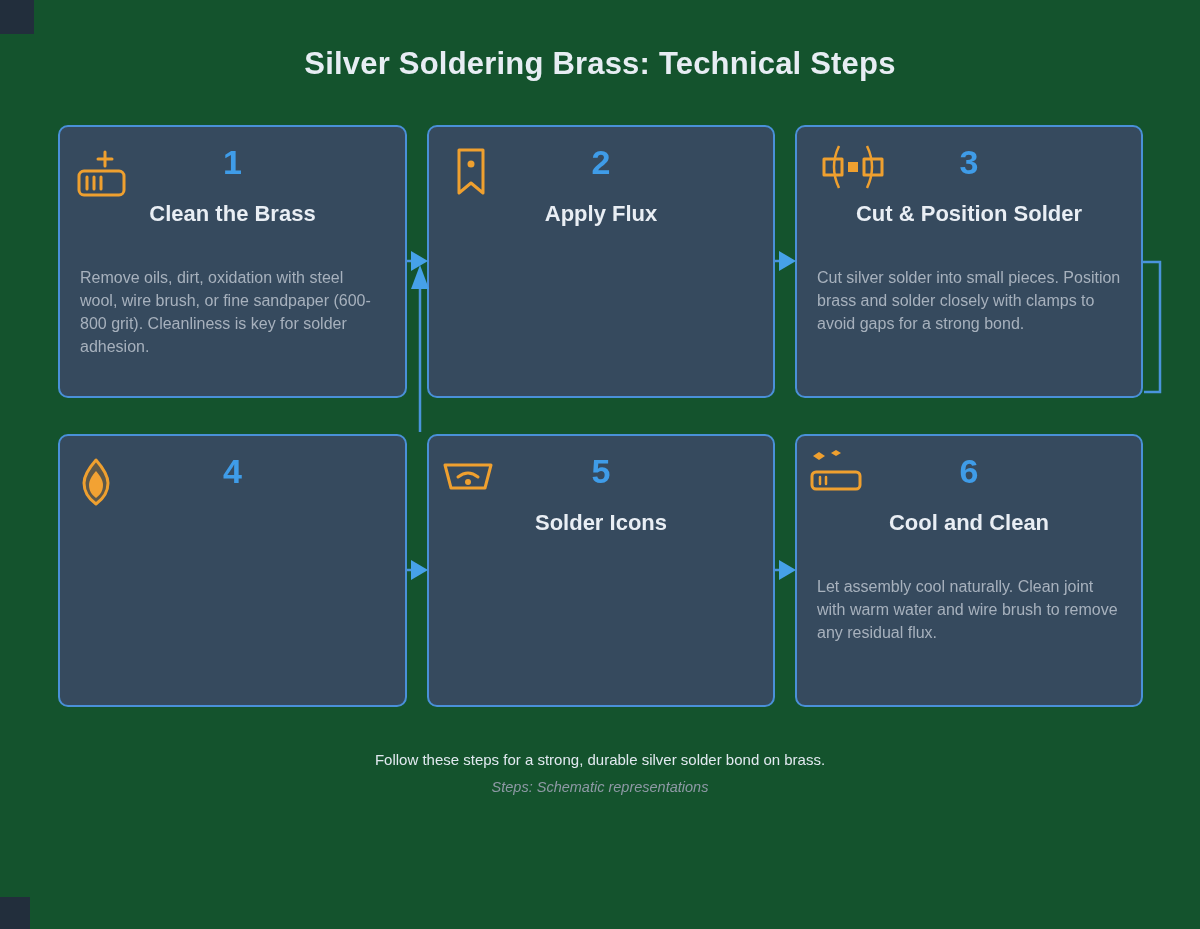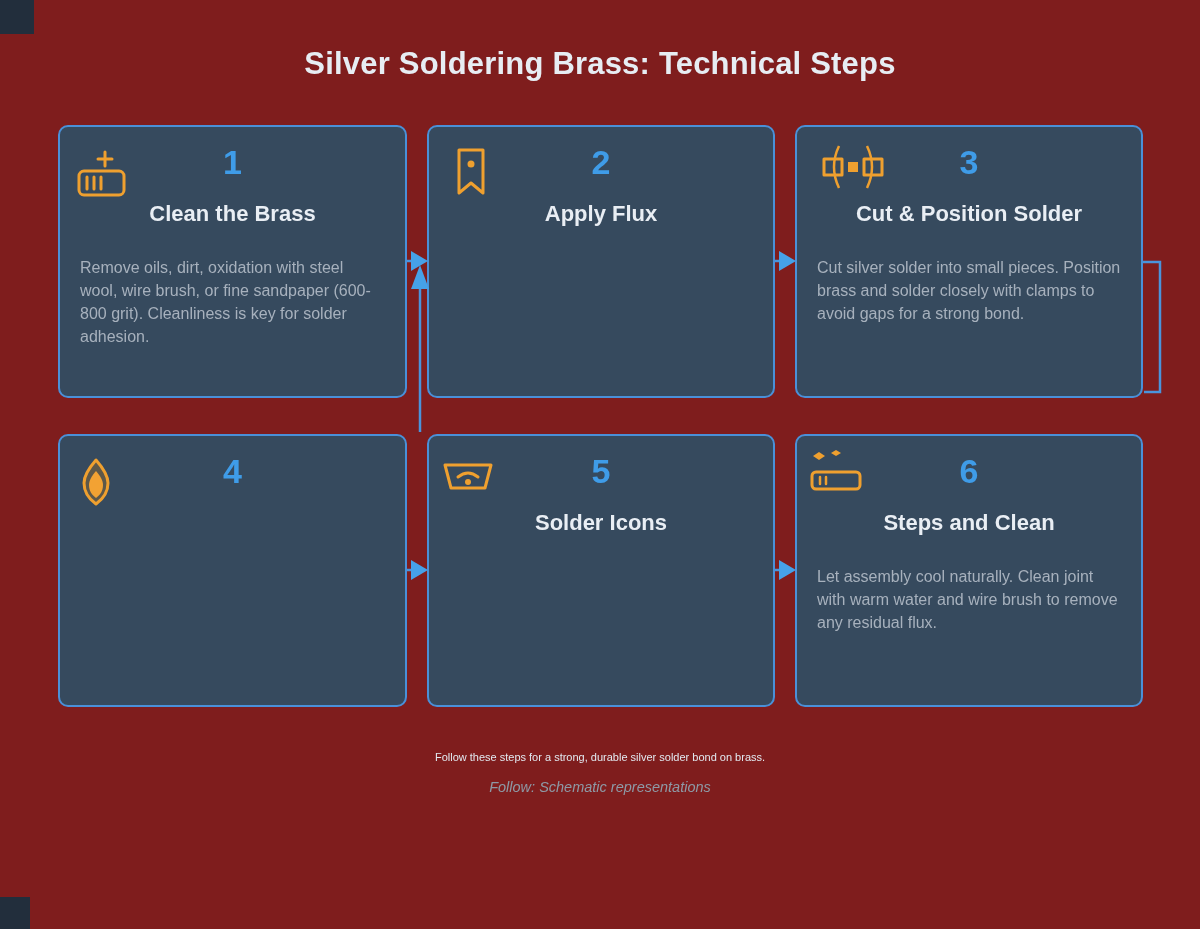--- a/index.html
+++ b/index.html
@@ -1,39 +1,39 @@
 <!DOCTYPE html>
 <html><head>
 <meta charset="utf-8">
 <style>
   html,body{margin:0;padding:0;background:#2d3c4e;}
-  .page{position:relative;width:1200px;height:929px;background:#7f1d1d;overflow:hidden;
+  .page{position:relative;width:1200px;height:929px;background:#14532d;overflow:hidden;
         font-family:"Liberation Sans","DejaVu Sans",sans-serif;}
   .corner{position:absolute;background:#222e3c;}
   .corner.tl{left:0;top:0;width:34px;height:34px;}
   .corner.bl{left:0;bottom:0;width:30px;height:32px;}
   .page-title{position:absolute;left:0;top:46px;width:100%;text-align:center;margin:0;
         font-size:31px;font-weight:700;color:#e7edf3;letter-spacing:.2px;}
   .card{position:absolute;height:273px;background:#364a5e;border:2px solid #4a90d8;
         border-radius:10px;box-sizing:border-box;}
   .card.c1{left:58px;top:125px;width:349px;}
   .card.c2{left:427px;top:125px;width:348px;}
   .card.c3{left:795px;top:125px;width:348px;}
   .card.c4{left:58px;top:434px;width:349px;}
   .card.c5{left:427px;top:434px;width:348px;}
   .card.c6{left:795px;top:434px;width:348px;}
   .step-icon{position:absolute;}
   .step-num{margin-top:15px;text-align:center;font-size:34px;line-height:40px;
         font-weight:700;color:#3f9ce8;}
   .step-title{margin-top:18px;text-align:center;font-size:22px;line-height:28px;
         font-weight:700;color:#e9eef4;}
-  .step-desc{margin-top:28px;padding:0 20px;font-size:16px;line-height:23px;color:#a7b1bd;}
+  .step-desc{margin-top:38px;padding:0 20px;font-size:16px;line-height:23px;color:#a7b1bd;}
   .connectors{position:absolute;left:0;top:0;pointer-events:none;}
   .footer-main{position:absolute;left:0;top:751px;width:100%;text-align:center;
-        font-size:11px;color:#e2e9f0;}
+        font-size:15px;color:#e2e9f0;}
   .footer-note{position:absolute;left:0;top:779px;width:100%;text-align:center;
         font-size:14.5px;font-style:italic;color:#8e99a5;}
   svg.glyph{display:block;}
 </style>
 </head>
 <body>
 
 <div class="page">
 
   <div class="corner tl"></div>
@@ -109,21 +109,21 @@
     <div class="step-icon" style="left:12px;top:12px;">
       <svg class="glyph" width="56" height="44" viewBox="0 0 56 44" fill="none" stroke="#efa02f" stroke-linecap="round">
         <polygon points="4,8 10,4 16,8 10,12" fill="#efa02f" stroke="none"></polygon>
         <polygon points="22,5 27,2 32,5 27,8" fill="#efa02f" stroke="none"></polygon>
         <rect x="3" y="24" width="48" height="17" rx="4" stroke-width="3"></rect>
         <line x1="11" y1="29" x2="11" y2="36" stroke-width="2.5"></line>
         <line x1="17" y1="29" x2="17" y2="36" stroke-width="2.5"></line>
       </svg>
     </div>
     <div class="step-num">6</div>
-    <div class="step-title">Steps and Clean</div>
+    <div class="step-title">Cool and Clean</div>
     <div class="step-desc">Let assembly cool naturally. Clean joint with warm water and wire brush to remove any residual flux.</div>
   </div>
 
   <svg class="connectors" width="1200" height="929" viewBox="0 0 1200 929">
 
     <g>
       <line x1="407" y1="261" x2="412" y2="261" stroke="#4a94dc" stroke-width="2.5"></line>
       <polygon points="411,251 428,261 411,271" fill="#46a1e8"></polygon>
     </g>
 
@@ -144,15 +144,15 @@
       <polygon points="411,560 428,570 411,580" fill="#46a1e8"></polygon>
     </g>
 
     <g>
       <line x1="775" y1="570" x2="780" y2="570" stroke="#4a94dc" stroke-width="2.5"></line>
       <polygon points="779,560 796,570 779,580" fill="#46a1e8"></polygon>
     </g>
   </svg>
 
   <div class="footer-main">Follow these steps for a strong, durable silver solder bond on brass.</div>
-  <div class="footer-note">Follow: Schematic representations</div>
+  <div class="footer-note">Steps: Schematic representations</div>
 
 </div>
 
 </body></html>

